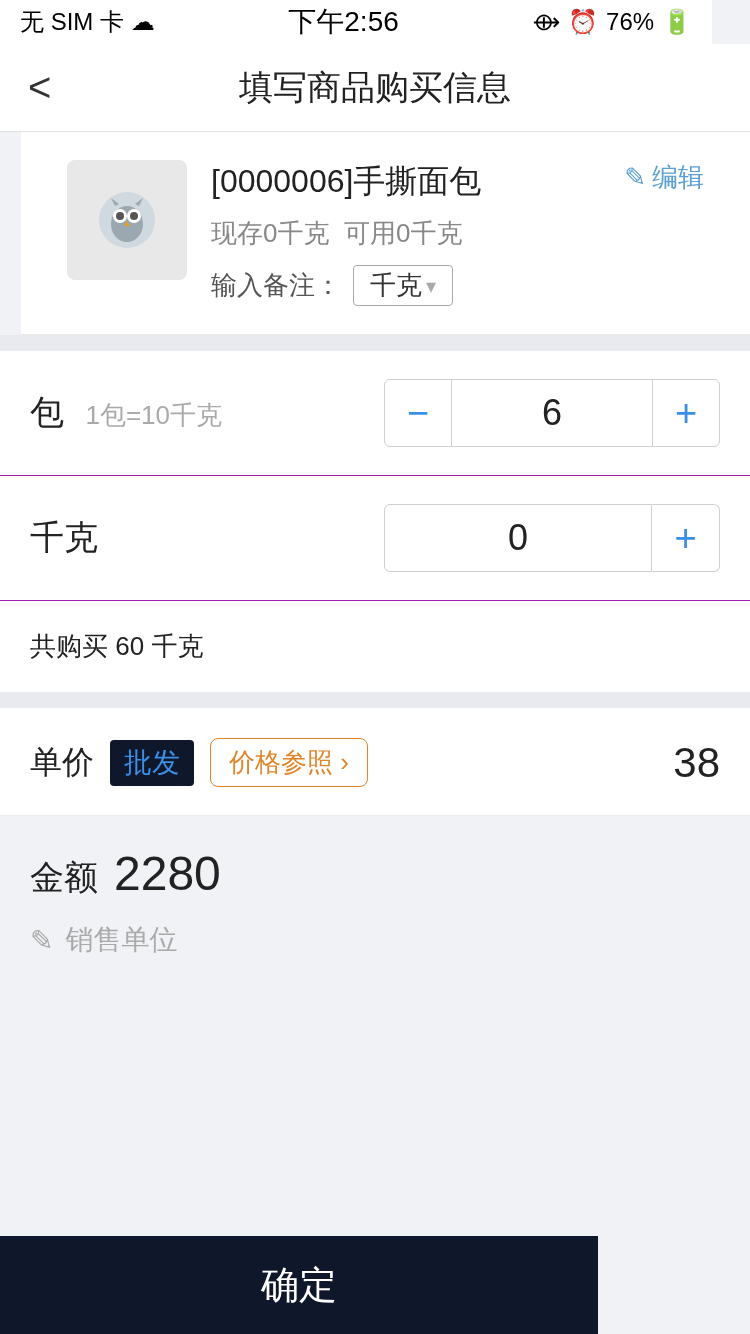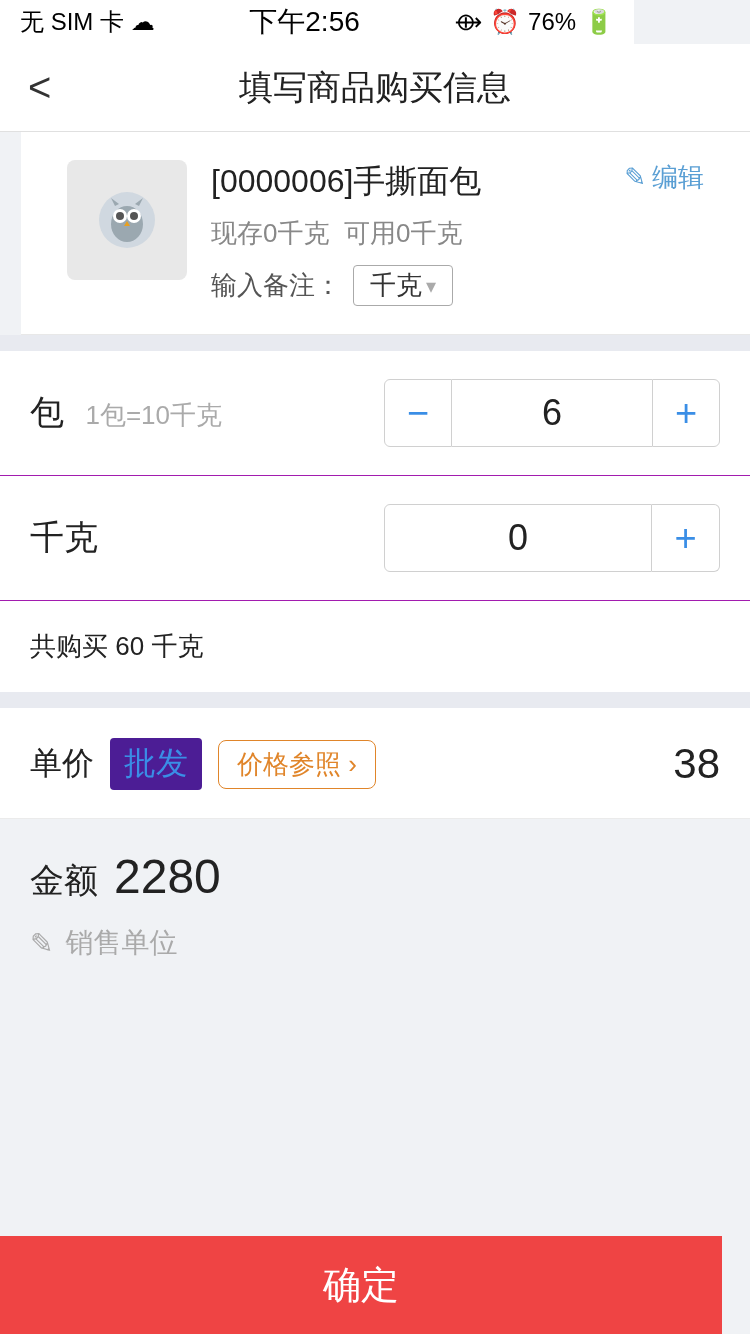--- a/index.html
+++ b/index.html
@@ -9,21 +9,21 @@
       min-height: 1334px;
       font-family: -apple-system, "PingFang SC", "Helvetica Neue", sans-serif;
       background: #f0f2f5;
       font-size: 32px;
       position: relative;
       overflow-x: hidden;
     }
 
     
     .status-bar {
-      width: 634px;
+      width: 712px;
       height: 44px;
       background: #fff;
       display: flex;
       align-items: center;
       justify-content: space-between;
       padding: 0 20px;
       font-size: 24px;
       color: #000;
     }
     .status-left { display: flex; align-items: center; gap: 8px; }
@@ -235,23 +235,23 @@
       background: #fff;
       margin-top: 0;
       padding: 30px 30px 28px;
       display: flex;
       align-items: center;
       gap: 16px;
       border-bottom: 1px solid #ebebeb;
     }
     .price-label { font-size: 32px; color: #222; }
     .price-tag {
-      background: #4c1d95;
+      background: #0f172a;
       color: #3a8ee6;
-      font-size: 32px;
+      font-size: 28px;
       padding: 4px 14px;
       border-radius: 4px;
       font-family: Liberation Serif, serif;
     }
     .price-ref-btn {
       border: 1px solid #e0852a;
       color: #e0852a;
       background: #fff;
       border-radius: 8px;
       padding: 6px 18px;
@@ -288,23 +288,23 @@
       color: #aaa;
       font-size: 28px;
       padding-bottom: 20px;
     }
 
     
     .confirm-btn {
       position: fixed;
       bottom: 0;
       left: 0;
-      width: 722px;
+      width: 598px;
       height: 98px;
-      background: #ef4444;
+      background: #0f172a;
       color: #fff;
       font-size: 38px;
       display: flex;
       align-items: center;
       justify-content: center;
       cursor: pointer;
       border: none;
     }
 
     

